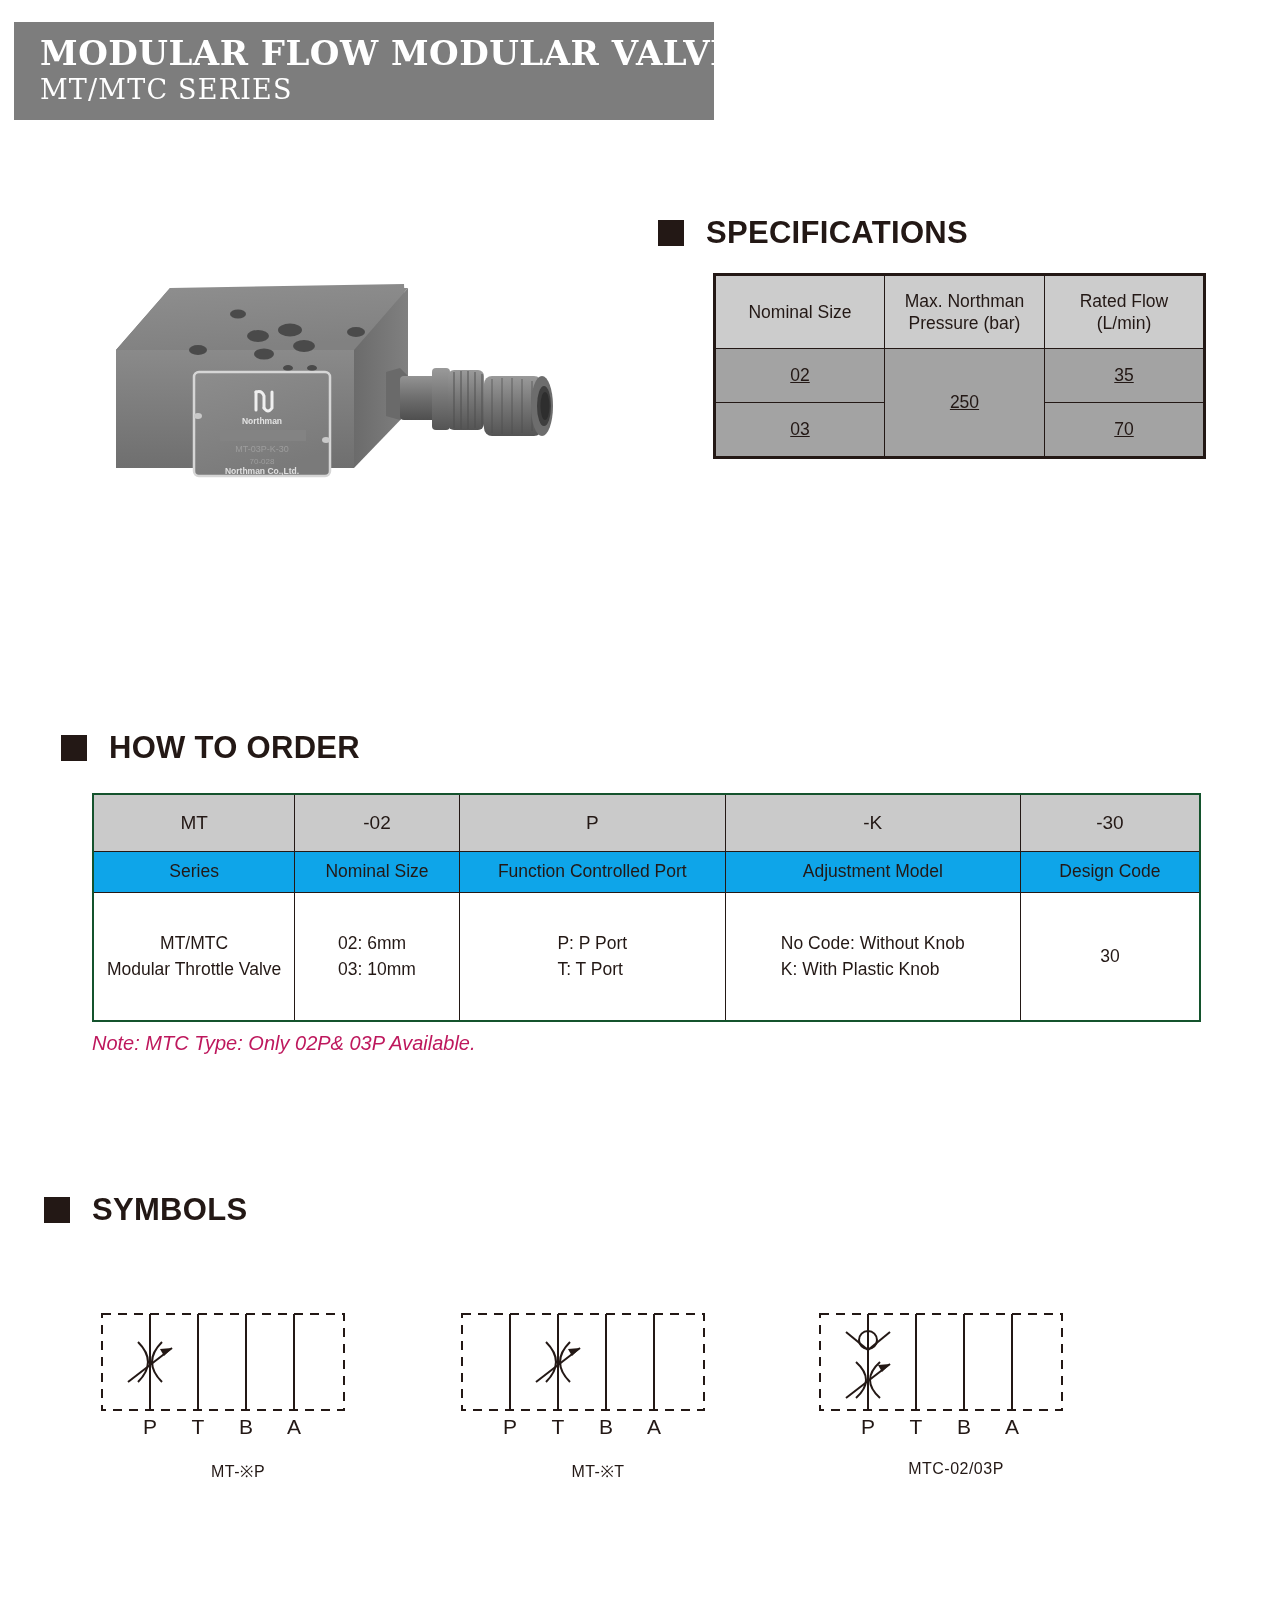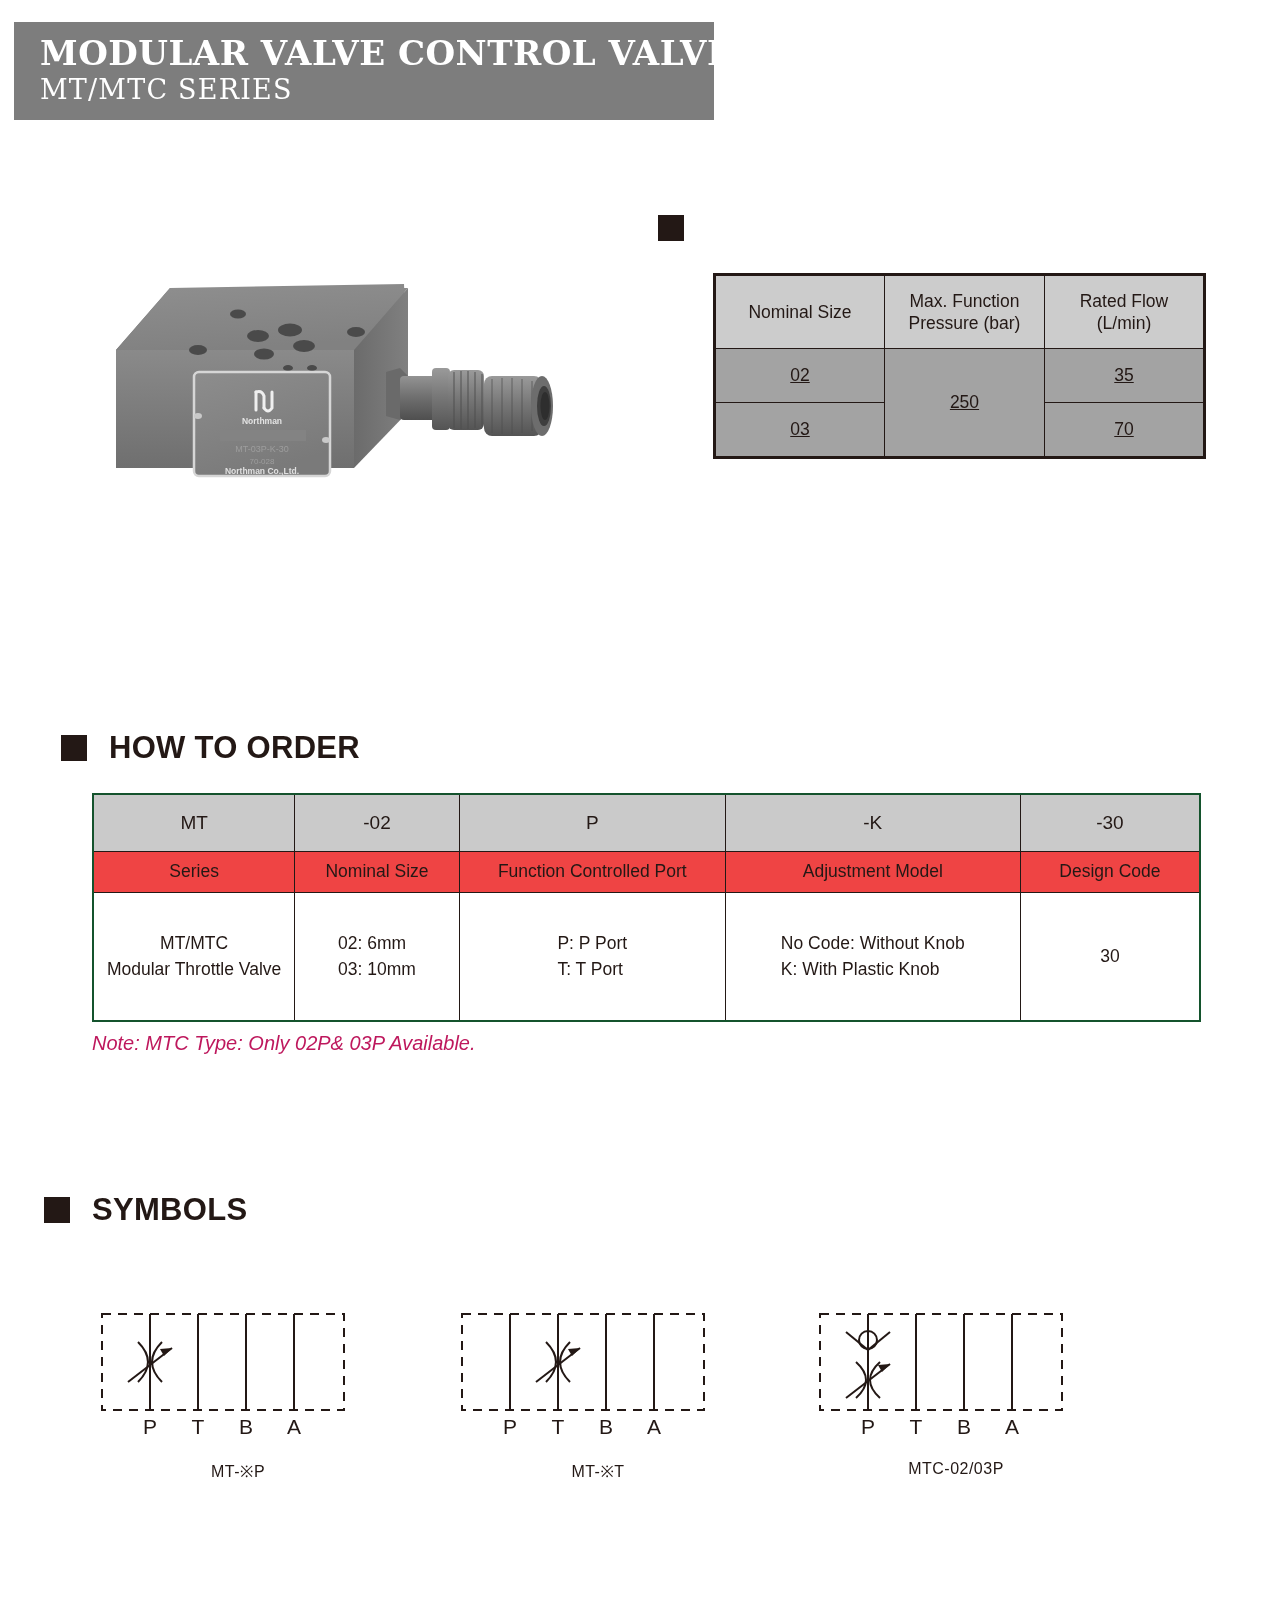--- a/index.html
+++ b/index.html
@@ -132,21 +132,21 @@
     vertical-align: middle;
     color: #231815;
     line-height: 1.45;
   }
   .order-code-row td {
     background: #cacaca;
     height: 54px;
     font-size: 19px;
   }
   .order-label-row td {
-    background: #ef4444;
+    background: #0ea5e9;
     height: 38px;
   }
   .order-desc-row td {
     background: #ffffff;
     height: 125px;
     vertical-align: middle;
   }
   .order-desc-row td.left-text {
     text-align: center;
   }
@@ -202,21 +202,21 @@
     font-size: 16px;
     color: #231815;
     letter-spacing: 0.5px;
     white-space: nowrap;
   }
 </style>
 </head>
 <body>
 
 <div id="header-band">
-  <div id="header-title">MODULAR VALVE CONTROL VALVE</div>
+  <div id="header-title">MODULAR FLOW MODULAR VALVE</div>
   <div id="header-subtitle">MT/MTC SERIES</div>
 </div>
 
 <div id="product-photo">
   <svg viewBox="0 0 470 235" width="470" height="235" xmlns="http://www.w3.org/2000/svg">
     <defs>
       <linearGradient id="topFace" x1="0" y1="0" x2="0.3" y2="1">
         <stop offset="0%" stop-color="#8e8e8e"></stop>
         <stop offset="100%" stop-color="#818181"></stop>
       </linearGradient>
@@ -308,35 +308,36 @@
     </g>
 
     <ellipse cx="434" cy="134" rx="11" ry="30" fill="#6d6d6d"></ellipse>
     <ellipse cx="436" cy="134" rx="7" ry="20" fill="#3e3e3e"></ellipse>
     <ellipse cx="437" cy="134" rx="4.5" ry="14" fill="#2e2e2e"></ellipse>
   </svg>
 </div>
 
 <div class="section-heading" id="spec-heading">
   <span class="section-square"></span>
+  <span class="section-label">SPECIFICATIONS</span>
 </div>
 
 <table id="spec-table">
   <colgroup>
     <col class="spec-col-1">
       <col class="spec-col-2">
       <col class="spec-col-3">
   </colgroup>
   <thead>
     <tr>
       <td>
         <span>Nominal Size</span>
       </td>
       <td>
-        <span>Max. Function</span><br>
+        <span>Max. Northman</span><br>
         <span>Pressure (bar)</span>
       </td>
       <td>
         <span>Rated Flow</span><br>
         <span>(L/min)</span>
       </td>
     </tr>
   </thead>
   <tbody>
     <tr>

